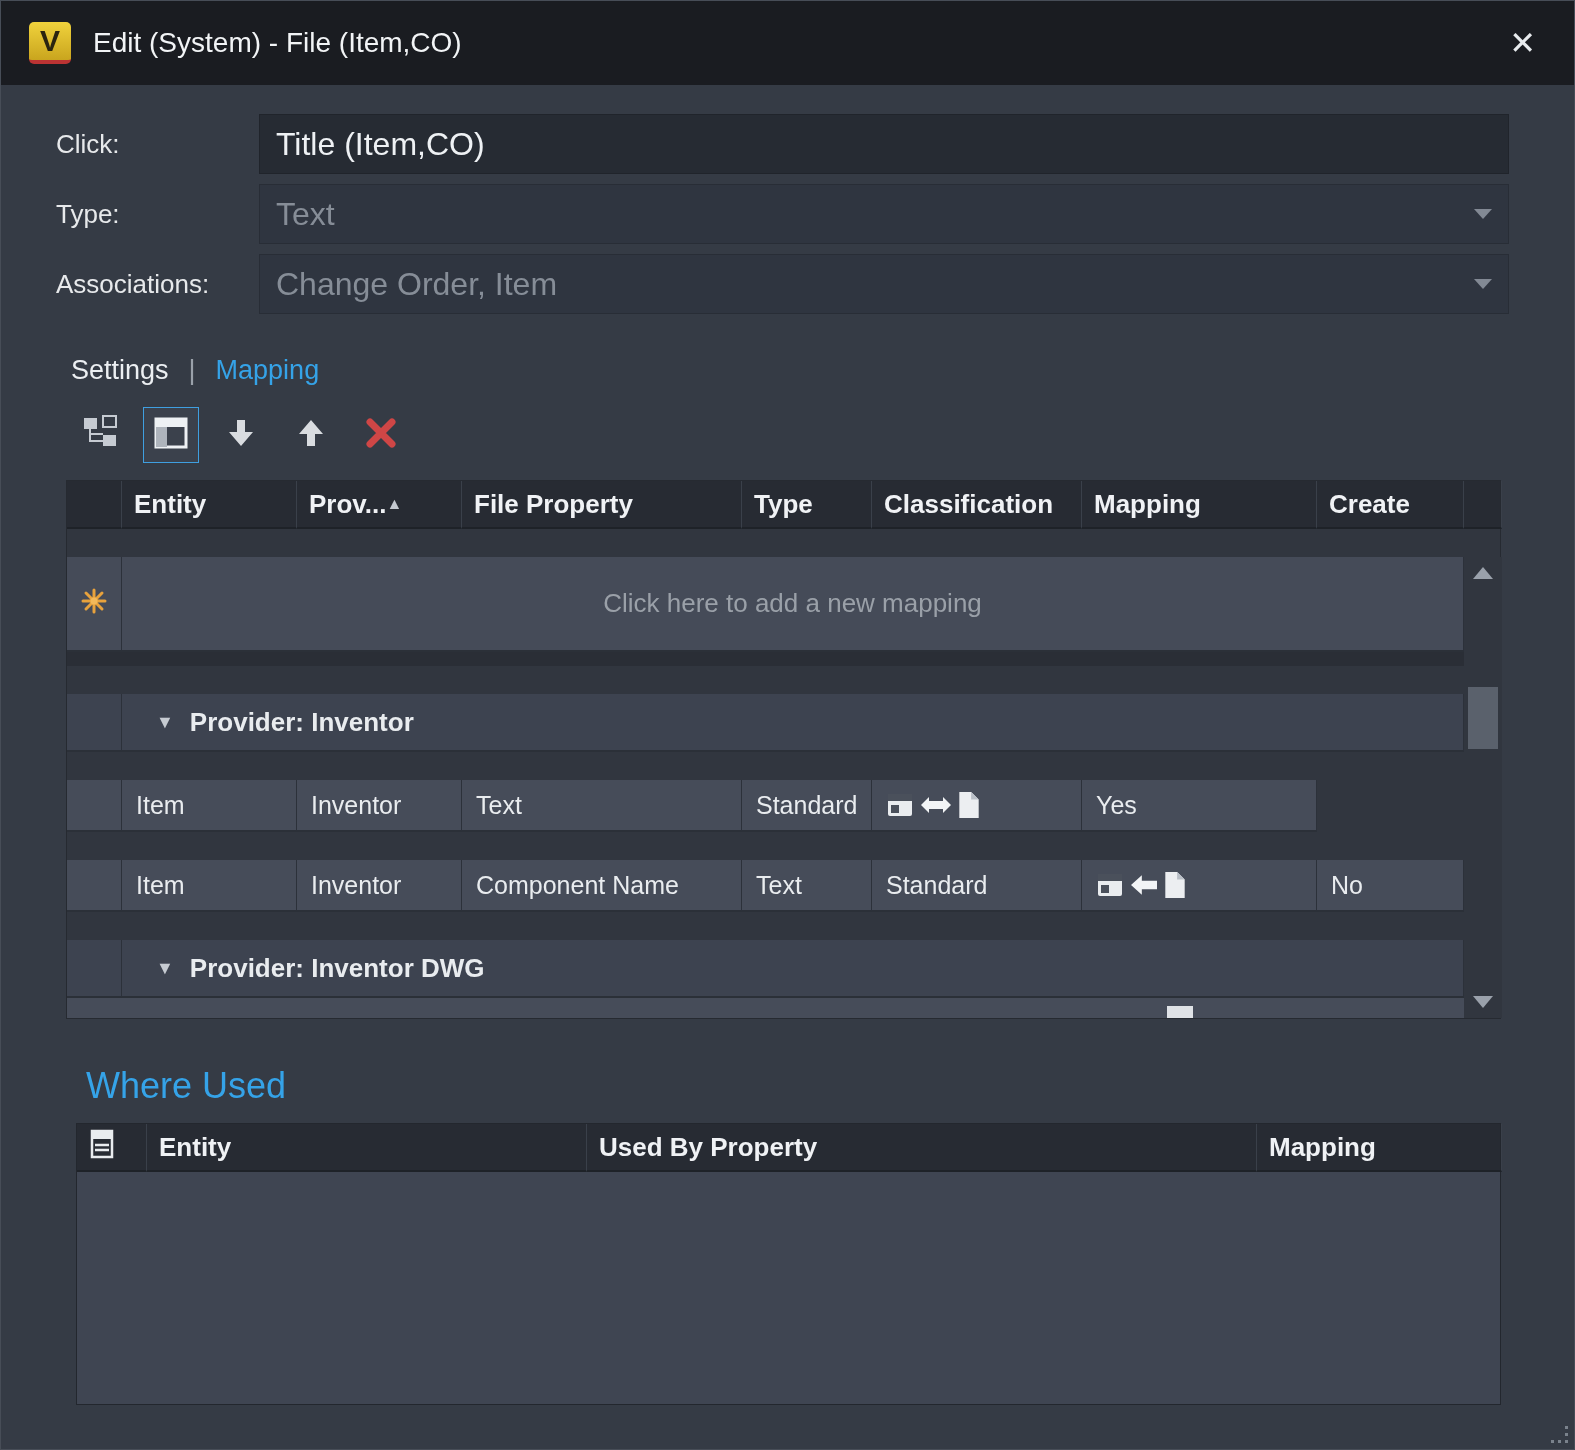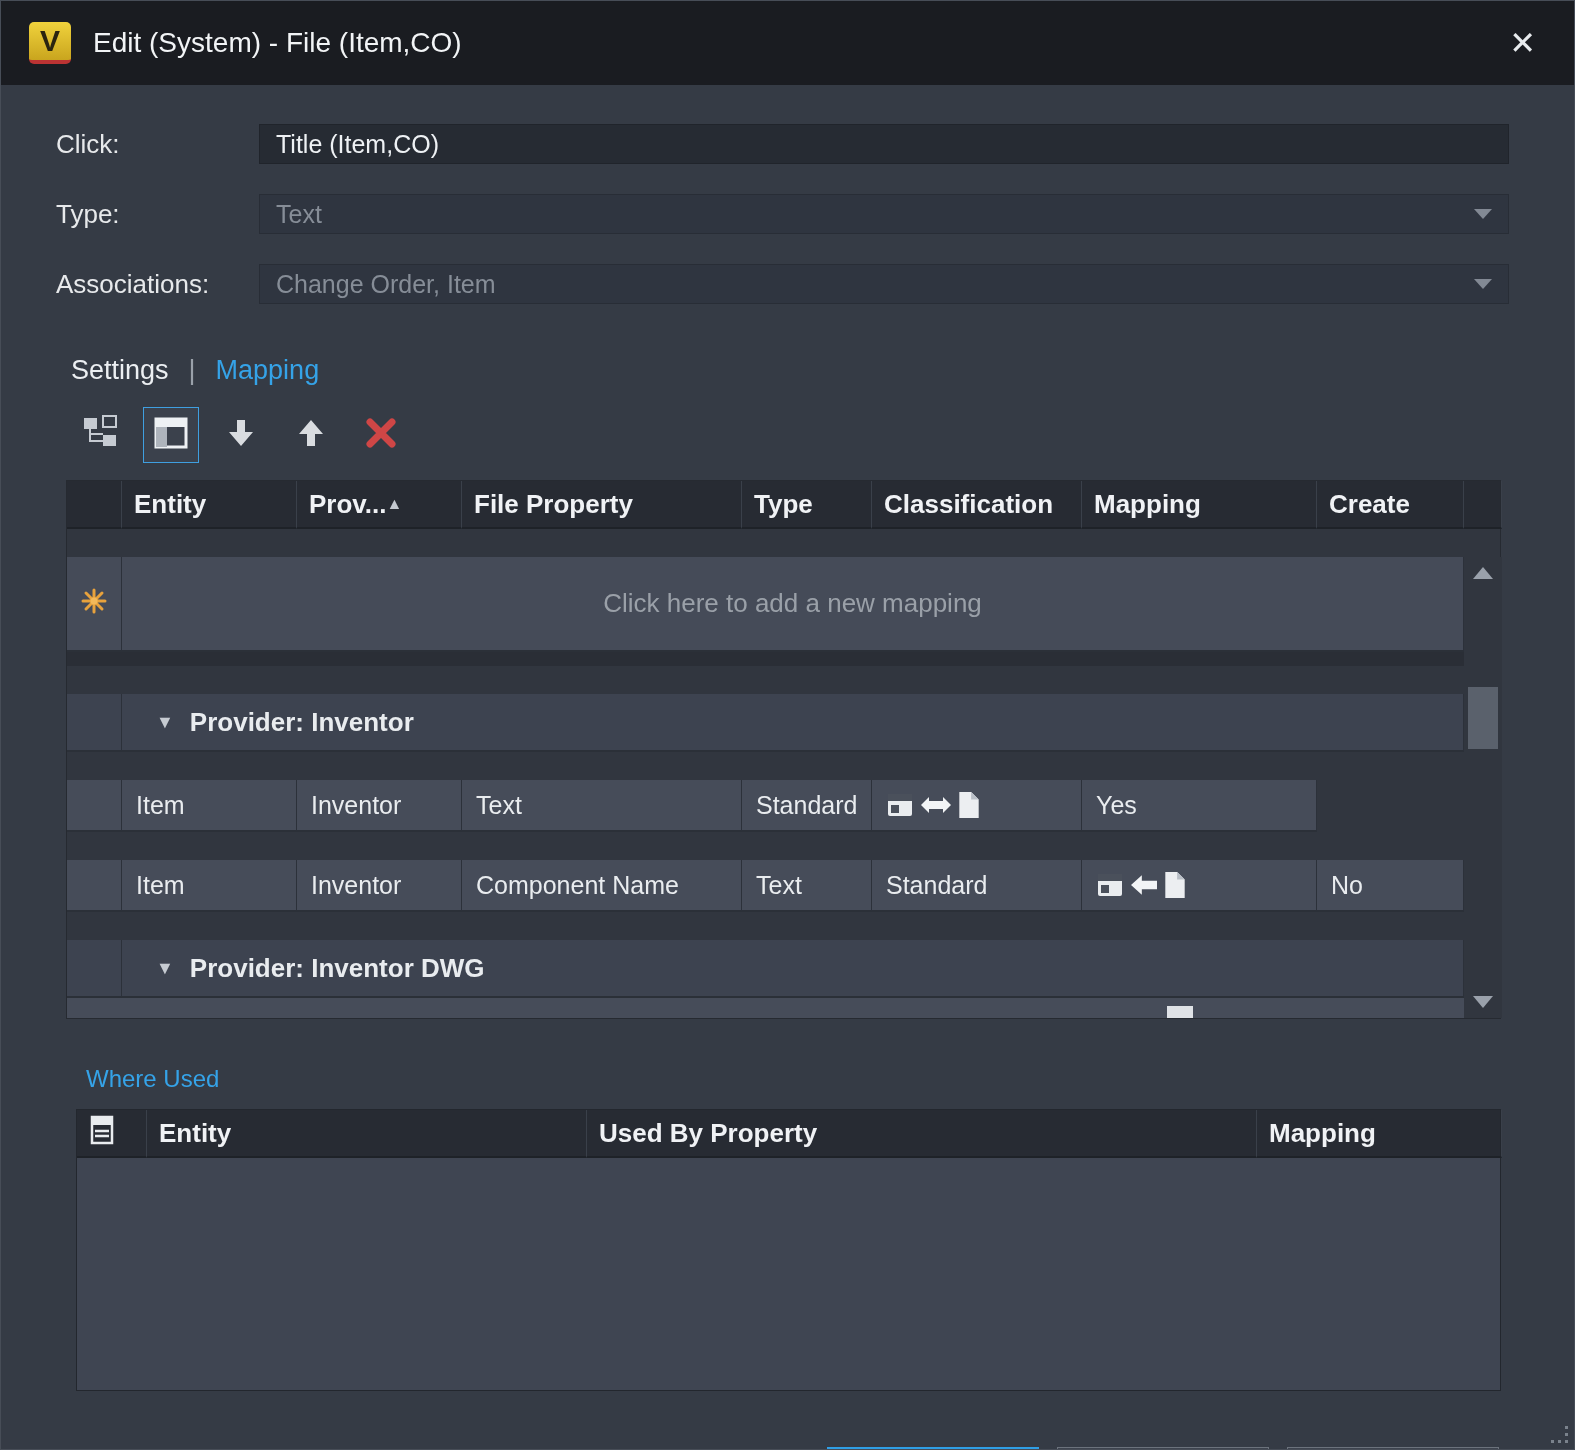--- a/index.html
+++ b/index.html
@@ -17,21 +17,21 @@
     color:#2a2410; font-weight:bold; font-size:30px;
     display:flex; align-items:center; justify-content:center;
     border-bottom:4px solid #b33;
   }
   .window-title{ font-size:28px; color:#f2f4f6; flex:1; }
   .close-btn{ font-size:32px; color:#e8ebee; cursor:pointer; padding:4px 10px; }
   
   .form{ margin:36px 65px 0 55px; }
   .form-row{ display:flex; align-items:center; height:46px; margin-bottom:24px; }
   .form-label{ width:203px; font-size:26px; color:#e7e9eb; }
-  .field{ flex:1; height:40px; display:flex; align-items:center; padding:0 16px; font-size:25px; }
+  .field{ flex:1; height:60px; display:flex; align-items:center; padding:0 16px; font-size:32px; }
   .input{ background:#262b33; color:#eef1f4; border:1px solid #20242b; }
   .combo{ background:#2f3540; color:#868d97; border:1px solid #282d36; justify-content:space-between; }
   .combo-arrow{ width:0; height:0; border-left:9px solid transparent; border-right:9px solid transparent; border-top:10px solid #828994; }
   
   .tabs{ margin:48px 0 0 70px; font-size:27px; display:flex; gap:20px; align-items:center; }
   .tab-settings{ color:#eceff2; cursor:pointer; }
   .tab-sep{ color:#9aa1aa; }
   .tab-mapping{ color:#35a3e8; cursor:pointer; }
   
   .toolbar{ margin:20px 0 0 72px; display:flex; align-items:center; gap:14px; height:58px; }
@@ -65,21 +65,21 @@
   .sliver .stub{ position:absolute; left:1100px; top:8px; width:26px; height:12px; background:#dfe2e6; }
   .map-icons{ display:flex; align-items:center; gap:7px; }
   
   .vscroll{ position:absolute; top:0; right:0; width:38px; height:100%; background:#31363f;
             display:flex; flex-direction:column; align-items:center; justify-content:space-between;
             padding:10px 0; }
   .chev-up{ width:0; height:0; border-left:10px solid transparent; border-right:10px solid transparent; border-bottom:12px solid #9aa1ab; }
   .chev-down{ width:0; height:0; border-left:10px solid transparent; border-right:10px solid transparent; border-top:12px solid #9aa1ab; }
   .thumb{ position:absolute; top:130px; left:4px; width:30px; height:62px; background:#5a616c; }
   
-  .where-link{ margin:46px 0 0 85px; color:#35a3e8; font-size:24px; cursor:pointer; display:inline-block; }
+  .where-link{ margin:46px 0 0 85px; color:#35a3e8; font-size:36px; cursor:pointer; display:inline-block; }
   .wu-table{ margin:16px 0 0 75px; width:1425px; border:1px solid #23272e; }
   .wu-head{ display:grid; grid-template-columns:70px 440px 670px 245px; background:#272b33; height:48px; }
   .wu-head .hcell{ display:flex; align-items:center; padding:0 12px; font-size:26px; font-weight:bold;
                    color:#f0f2f5; border-right:1px solid #3a404a; border-bottom:2px solid #1e2228; }
   .wu-body{ height:232px; background:#3f4552; }
   
   .btn-row{ display:flex; justify-content:flex-end; gap:18px; margin-top:56px; padding-right:75px; }
   .btn{ width:212px; height:52px; display:flex; align-items:center; justify-content:center;
         font-size:26px; background:#3d434e; border:1px solid #6b727c; color:#eceff2; cursor:pointer; }
   .btn-ok{ border:2px solid #2f9fe6; }

